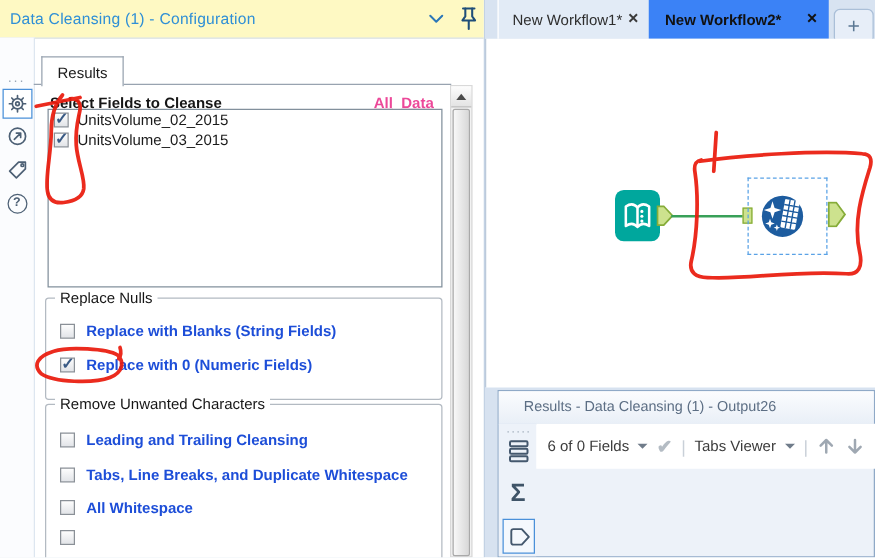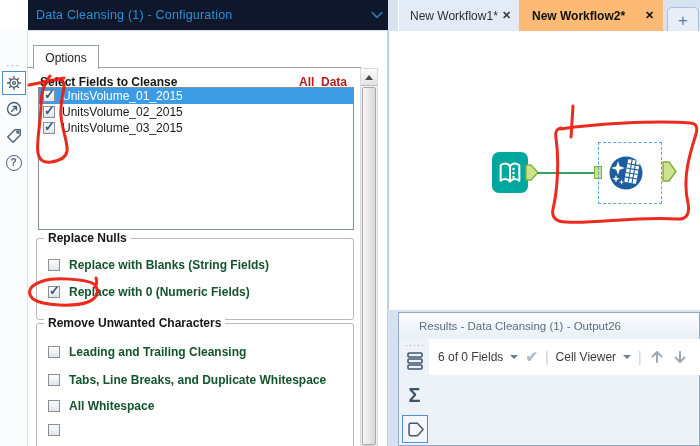--- a/index.html
+++ b/index.html
@@ -2,62 +2,62 @@
 <html><head>
 <meta charset="utf-8">
 <style>
   html,body{margin:0;padding:0;}
   .screen{position:relative;width:700px;height:446px;overflow:hidden;
     background:#d7e2f0;font-family:"Liberation Sans",sans-serif;font-size:12px;color:#1a1a1a;}
   .abs{position:absolute;}
 
   
   .config{left:0;top:0;width:387px;height:446px;background:#ffffff;border-right:1px solid #c3d2e4;}
-  .cfg-header{left:0;top:0;width:387px;height:30px;background:#0f172a;border-bottom:1px solid #d7e1ee;margin-left:28px;}
+  .cfg-header{left:0;top:0;width:387px;height:30px;background:#fef9c3;border-bottom:1px solid #d7e1ee;}
   .cfg-title{left:8px;top:8px;color:#2f8fd6;font-size:12.5px;letter-spacing:.2px;}
   .chevron-icon{left:341px;top:8px;width:16px;height:14px;}
   .pin-icon{left:365px;top:4px;width:20px;height:22px;}
 
   .rail{left:0;top:30px;width:27px;height:416px;background:#fbfcfe;border-right:1px solid #dde6f0;}
   .rail-dots{left:6px;top:29px;color:#9aa7b5;font-size:11px;letter-spacing:1px;}
   .rail-sel{left:2px;top:41px;width:22px;height:22px;border:1px solid #4a90d9;background:#fff;
     display:flex;align-items:center;justify-content:center;}
   .rail-ic{left:4px;width:19px;height:19px;display:flex;align-items:center;justify-content:center;}
   .q-icon{width:14px;height:14px;border:1.5px solid #4d6075;border-radius:50%;color:#4d6075;
     font-size:10px;font-weight:700;display:flex;align-items:center;justify-content:center;}
 
   .options-tab{left:33px;top:45px;width:64px;height:23px;background:#fff;border:1px solid #98a3b0;
     border-bottom:none;display:flex;align-items:center;justify-content:center;z-index:2;}
   .tab-line{left:27px;top:67px;width:334px;height:0;border-top:1px solid #98a3b0;z-index:1;}
 
   .sect-label{font-weight:700;color:#161616;}
   .lbl-fields{left:40px;top:75px;}
-  .link{color:#b91c1c;font-weight:700;text-decoration:underline;}
+  .link{color:#ec4899;font-weight:700;text-decoration:underline;}
   .link-all{left:299px;top:75px;}
   .link-none{left:321px;top:75px;}
 
   .listbox{left:38px;top:87px;width:314px;height:141px;background:#fff;border:1px solid #82909c;overflow:hidden;}
   .lrow{position:relative;height:16px;display:flex;align-items:center;padding-left:4px;}
   .lrow.selected{background:#3d9be4;color:#fff;}
   .lrow .cb{position:relative;margin-right:7px;flex:0 0 auto;}
 
   .cb{width:12px;height:12px;border:1px solid #8a9097;background:linear-gradient(180deg,#fdfdfd,#e2e4e8);box-sizing:border-box;}
   .cb.checked::after{content:"✓";position:absolute;left:0px;top:-4px;font-size:13px;font-weight:700;color:#3a5a85;}
   .cb.abs-cb{position:absolute;}
 
   .group{position:absolute;border:1px solid #b3bac2;border-radius:3px;}
-  .grp-label{position:absolute;background:#fff;padding:0 4px;font-weight:700;color:#161616;}
-  .cb-label{position:absolute;font-weight:700;color:#14532d;}
+  .grp-label{position:absolute;background:#fff;padding:0 4px;font-weight:400;color:#161616;}
+  .cb-label{position:absolute;font-weight:700;color:#1d4ed8;}
 
   
   .tabbar{left:388px;top:0;width:312px;height:31px;background:#d8e3f1;}
   .wtab{position:absolute;top:0;height:31px;display:flex;align-items:center;}
   .wtab1{left:10px;width:121px;background:#e2ebf6;border-left:1px solid #fff;}
   .wtab1 .wlab{margin-left:11px;color:#2e2e2e;}
-  .wtab2{left:131px;width:144px;background:#fdba74;}
+  .wtab2{left:131px;width:144px;background:#3b82f6;}
   .wtab2 .wlab{margin-left:13px;font-weight:700;color:#111;}
   .tab-x{position:absolute;top:9px;font-size:11px;font-weight:700;color:#3a3a3a;line-height:13px;}
   .add-tab{left:279px;top:7px;width:30px;height:26px;border:1.5px solid #aabfd8;border-radius:5px;
     background:#e7eef8;color:#5b7894;font-size:17px;display:flex;align-items:center;justify-content:center;}
 
   .canvas{left:388px;top:31px;width:312px;height:279px;background:#ffffff;border-left:1px solid #bccadb;}
 
   .tool-input{left:103px;top:121px;width:36px;height:41px;background:#00a79d;border-radius:7px;
     display:flex;align-items:center;justify-content:center;}
   .anchor-out1{left:136px;top:133px;width:14px;height:17px;}
@@ -133,33 +133,29 @@
               <circle cx="14.3" cy="5.7" r="1.2"></circle>
           </g>
         </svg>
       </div>
       <div class="abs rail-ic" style="top:123px">
         <span class="q-icon">?</span>
       </div>
     </div>
 
     <div class="abs options-tab">
-      <span>Options</span>
+      <span>Results</span>
     </div>
     <div class="abs tab-line"></div>
 
     <div class="abs sect-label lbl-fields">Select Fields to Cleanse</div>
     <a class="abs link link-all">All</a>
     <a class="abs link link-none">Data</a>
 
     <div class="abs listbox">
-      <div class="lrow selected">
-        <span class="cb checked"></span>
-        <span>UnitsVolume_01_2015</span>
-      </div>
       <div class="lrow">
         <span class="cb checked"></span>
         <span>UnitsVolume_02_2015</span>
       </div>
       <div class="lrow">
         <span class="cb checked"></span>
         <span>UnitsVolume_03_2015</span>
       </div>
     </div>
 
@@ -267,21 +263,21 @@
         <svg width="19" height="19" viewBox="0 0 20 20">
           <path d="M5,3.5 h7 l6,6.5 -6,6.5 h-7 a1.8,1.8 0 0 1 -1.8,-1.8 v-9.4 a1.8,1.8 0 0 1 1.8,-1.8 z" fill="none" stroke="#44586e" stroke-width="1.6" stroke-linejoin="round"></path>
         </svg>
       </div>
     </div>
     <div class="abs res-toolbar">
       <span>6 of 0 Fields</span>
       <span class="caret"></span>
       <span class="tcheck">✔</span>
       <span class="tsep">|</span>
-      <span>Cell Viewer</span>
+      <span>Tabs Viewer</span>
       <span class="caret"></span>
       <span class="tsep">|</span>
       <svg width="16" height="16" viewBox="0 0 16 16">
         <g fill="none" stroke="#9fa8b2" stroke-width="2" stroke-linecap="round" stroke-linejoin="round">
           <path d="M8,13 V3 M3.5,7.5 L8,3 l4.5,4.5"></path>
         </g>
       </svg>
       <svg width="16" height="16" viewBox="0 0 16 16">
         <g fill="none" stroke="#9fa8b2" stroke-width="2" stroke-linecap="round" stroke-linejoin="round">
           <path d="M8,3 V13 M3.5,8.5 L8,13 l4.5,-4.5"></path>

